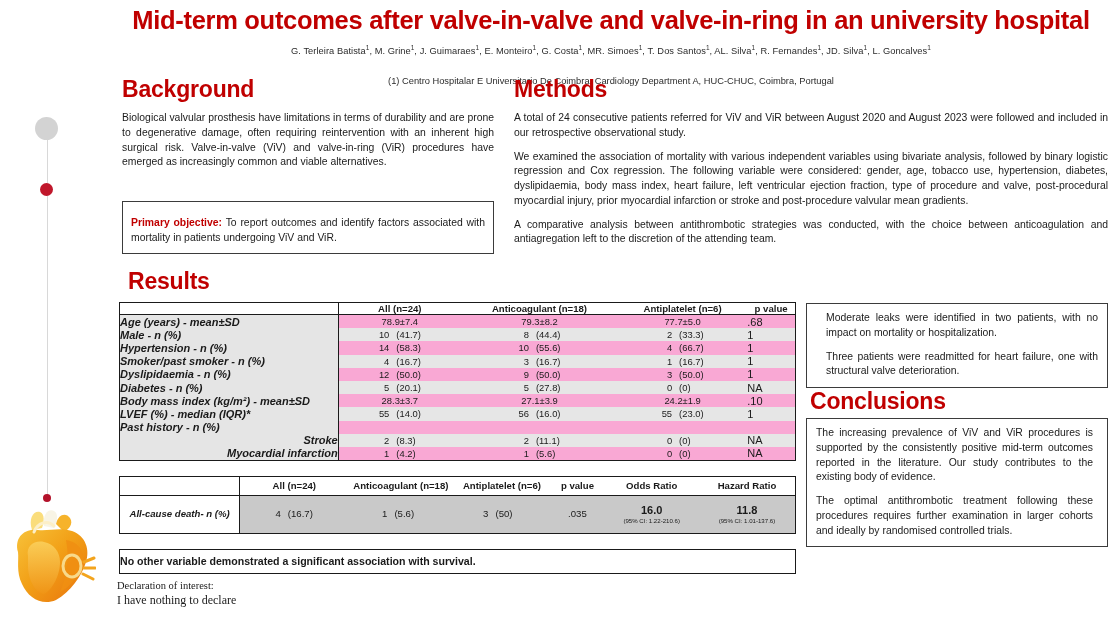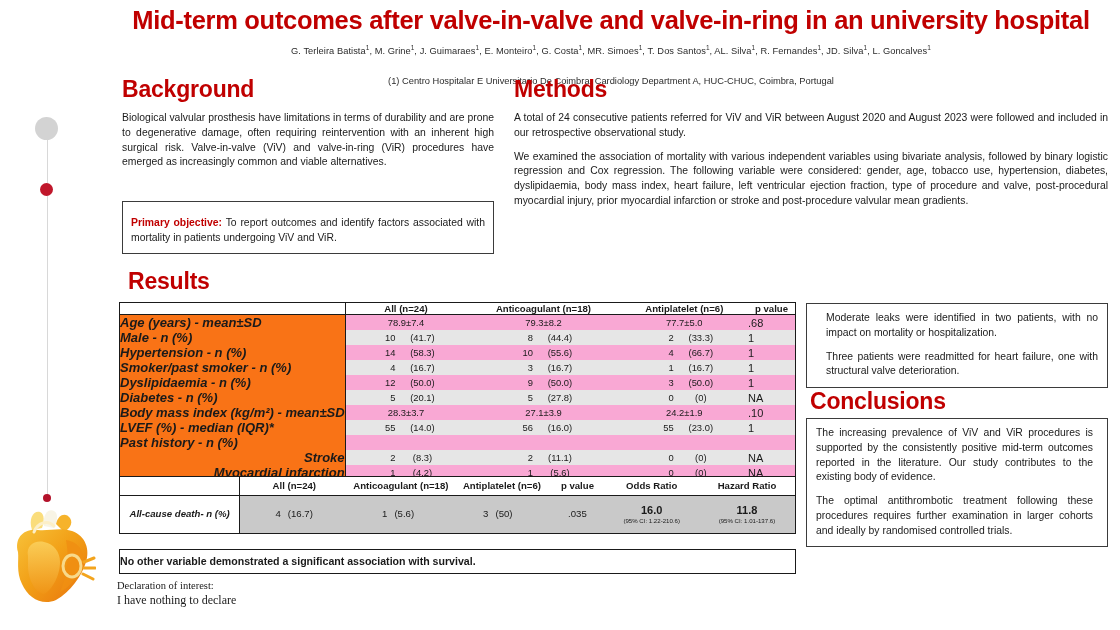--- a/index.html
+++ b/index.html
@@ -153,42 +153,42 @@
     font-weight: bold;
     text-align: center;
     padding: 2px 0 3px 0;
     border-bottom: 1.6px solid #1a1a1a;
     background: #ffffff;
   }
   .tm-head th.label-head { border-right: 1.6px solid #1a1a1a; }
   .row-label {
     font-style: italic;
     font-weight: bold;
-    font-size: 13px;
+    font-size: 11px;
     padding: 0 6px 0 5px;
     white-space: nowrap;
     border-right: 1.6px solid #1a1a1a;
-    background: #f97316;
+    background: #e5e5e5;
     height: 13.2px;
   }
   .row-label.indent { text-align: right; }
   .val-group {
     text-align: center;
     white-space: nowrap;
     font-size: 9.4px;
   }
   .val-n {
     display: inline-block;
     width: 26px;
     text-align: right;
   }
   .val-pct {
     display: inline-block;
     width: 40px;
-    text-align: center;
+    text-align: left;
     padding-left: 7px;
   }
   .val-p {
     text-align: left;
     font-size: 11px;
   }
   tr.band-a .val-group, tr.band-a .val-p { background: #f9a8d4; }
   tr.band-b .val-group, tr.band-b .val-p { background: #e6e6e6; }
 
   
@@ -335,20 +335,21 @@
 </div>
 
 <div id="objective-box">
   <p class="body-text"><span class="objective-label">Primary objective:</span><span> To report outcomes and identify factors associated with mortality in patients undergoing ViV and ViR.</span></p>
 </div>
 
 <div id="col-methods">
   <div class="section-heading">Methods</div>
   <p class="body-text">A total of 24 consecutive patients referred for ViV and ViR between August 2020 and August 2023 were followed and included in our retrospective observational study.</p>
   <p class="body-text">We examined the association of mortality with various independent variables using bivariate analysis, followed by binary logistic regression and Cox regression. The following variable were considered: gender, age, tobacco use, hypertension, diabetes, dyslipidaemia, body mass index, heart failure, left ventricular ejection fraction, type of procedure and valve, post-procedural myocardial injury, prior myocardial infarction or stroke and post-procedure valvular mean gradients.</p>
+  <p class="body-text">A comparative analysis between antithrombotic strategies was conducted, with the choice between anticoagulation and antiagregation left to the discretion of the attending team.</p>
 </div>
 
 <div id="results-heading-wrap">
   <div class="section-heading">Results</div>
 </div>
 
 <table id="table-main">
   <thead>
     <tr class="tm-head">
       <th class="label-head" style="width:218px"></th>

